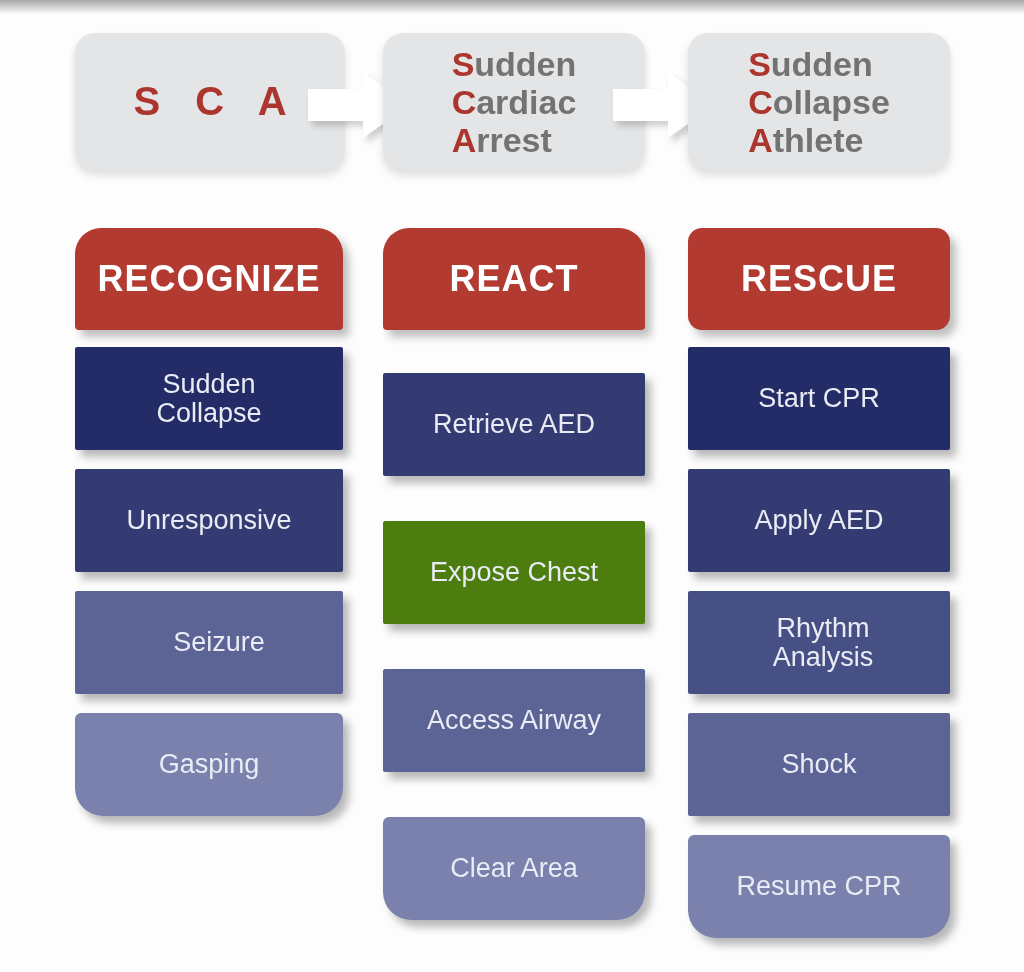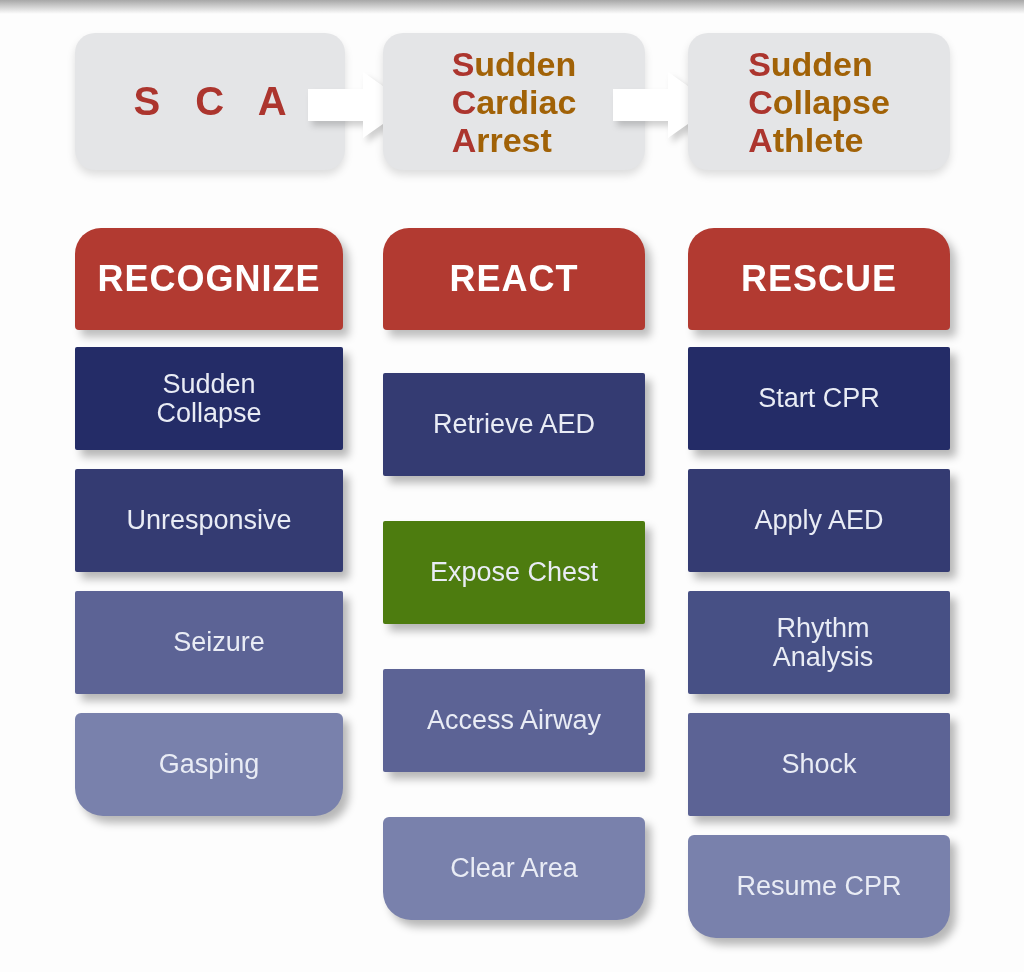--- a/index.html
+++ b/index.html
@@ -24,21 +24,21 @@
   }
   .flow-box.b1 { left: 75px;  width: 270px; justify-content: center; }
   .flow-box.b2 { left: 383px; width: 262px; justify-content: center; }
   .flow-box.b3 { left: 688px; width: 262px; justify-content: center; }
   .acronym {
     color: #ac352e; font-size: 40px; font-weight: bold; letter-spacing: 12px;
     margin-left: 12px; 
   }
   .expanded { line-height: 38px; font-size: 34px; font-weight: bold; }
   .expanded .initial { color: #ac352e; }
-  .expanded .rest    { color: #a16207; }
+  .expanded .rest    { color: #737373; }
   .arrow {
     position: absolute; top: 72px; width: 102px; height: 66px;
     filter: drop-shadow(4px 5px 3px rgba(0,0,0,0.18));
   }
   .arrow.a1 { left: 308px; }
   .arrow.a2 { left: 613px; }
   
   .col {
     position: absolute; top: 228px;
     display: flex; flex-direction: column;
@@ -111,20 +111,20 @@
 
 <div class="col c2">
   <div class="col-header" style="background: rgb(178, 58, 49);">REACT</div>
   <div class="cell" style="background: rgb(52, 59, 114);">Retrieve AED</div>
   <div class="cell" style="background: #4d7c0f;">Expose Chest</div>
   <div class="cell" style="background: rgb(92, 99, 149);">Access Airway</div>
   <div class="cell" style="background: rgb(121, 129, 172);">Clear Area</div>
 </div>
 
 <div class="col c3">
-  <div class="col-header" style="background: rgb(178, 58, 49);">RESCUE</div>
+  <div class="col-header" style="background: rgb(178, 58, 49); border-radius: 14px;">RESCUE</div>
   <div class="cell" style="background: rgb(36, 44, 103);">Start CPR</div>
   <div class="cell" style="background: rgb(52, 59, 114);">Apply AED</div>
   <div class="cell" style="background: rgb(71, 80, 133); padding-left: 8px;">Rhythm
 Analysis</div>
   <div class="cell" style="background: rgb(92, 99, 149);">Shock</div>
   <div class="cell" style="background: rgb(121, 129, 172);">Resume CPR</div>
 </div>
 
 </body></html>

